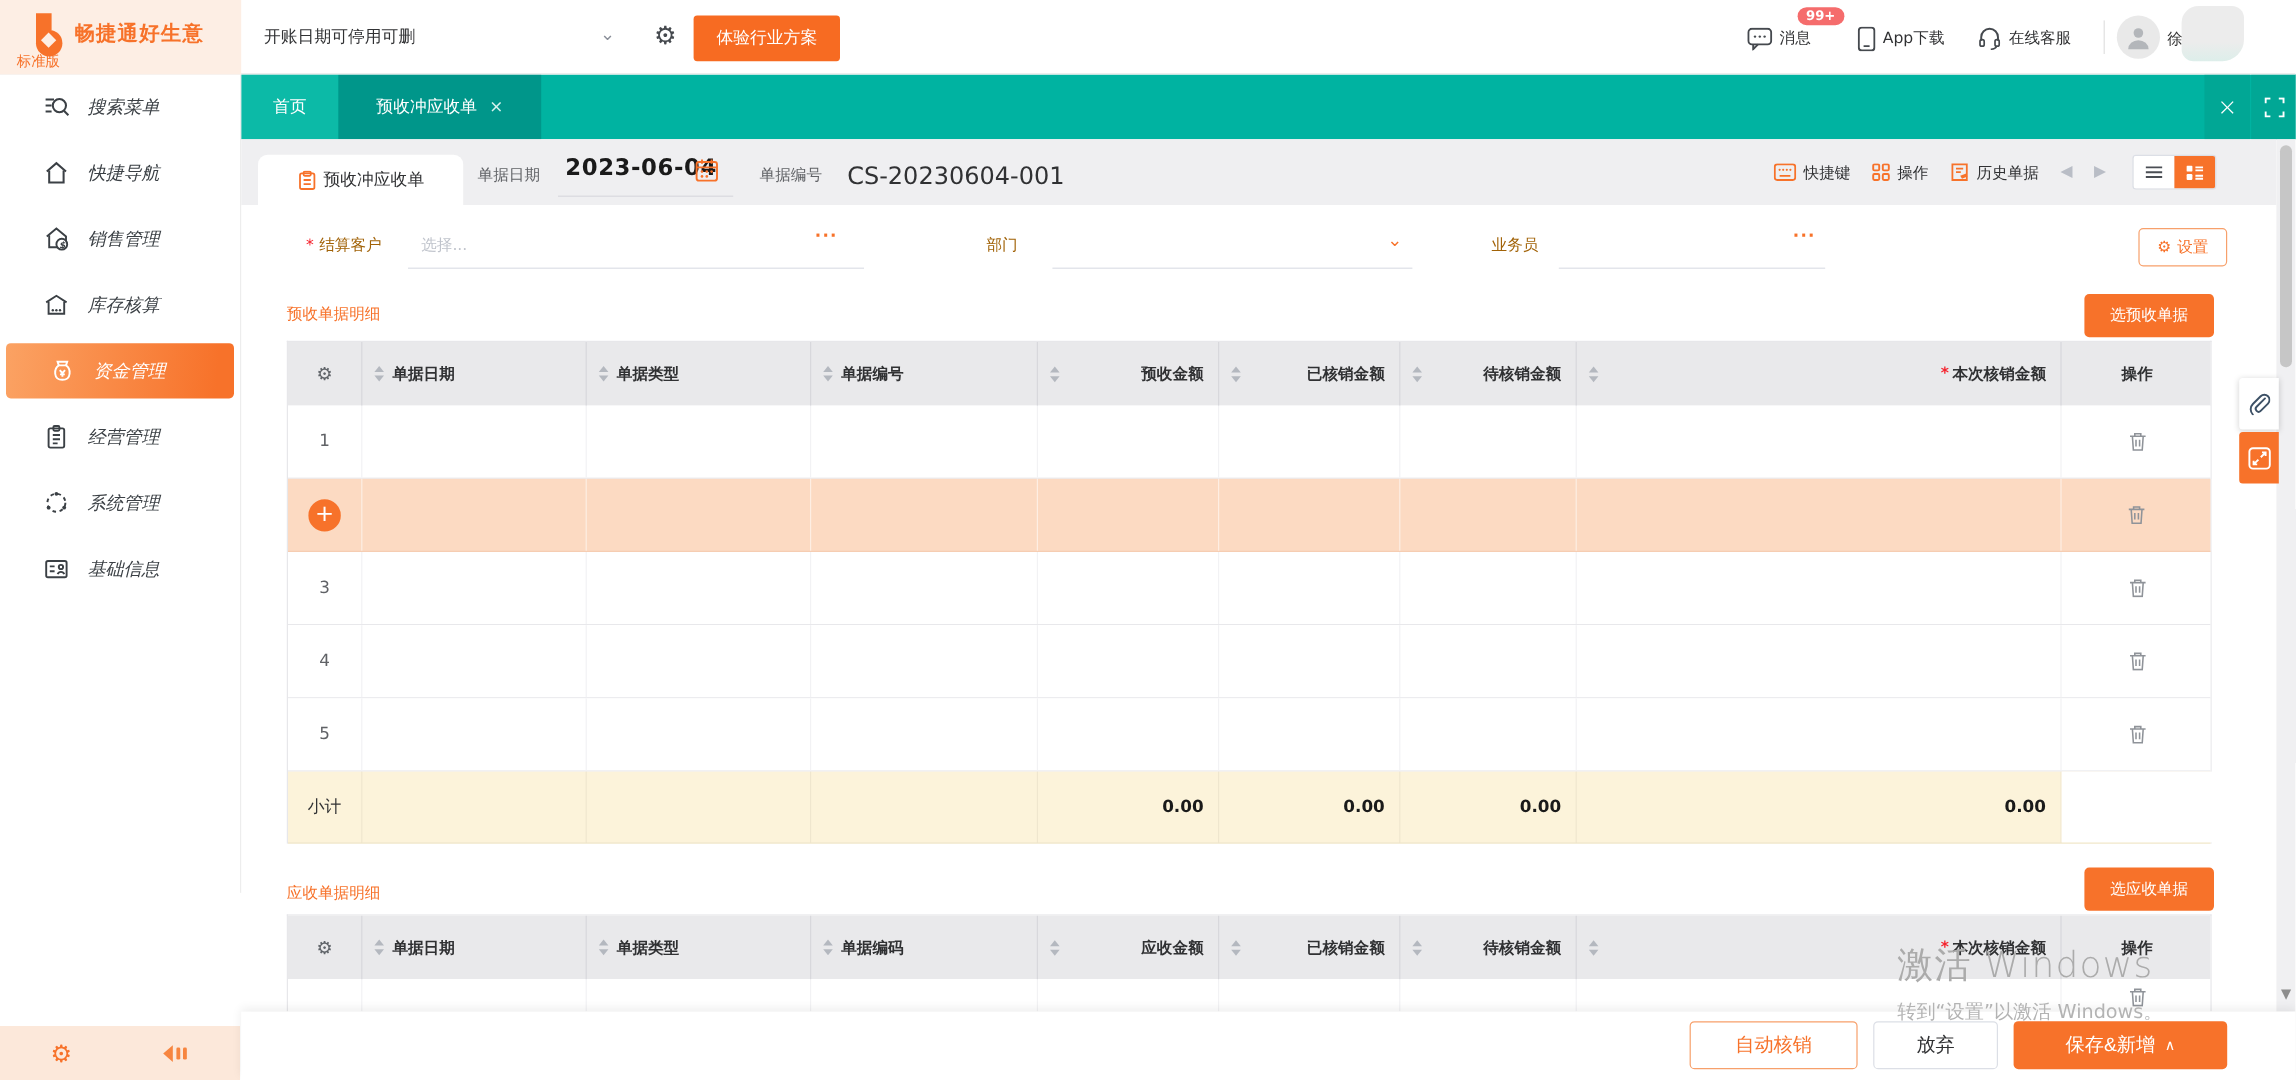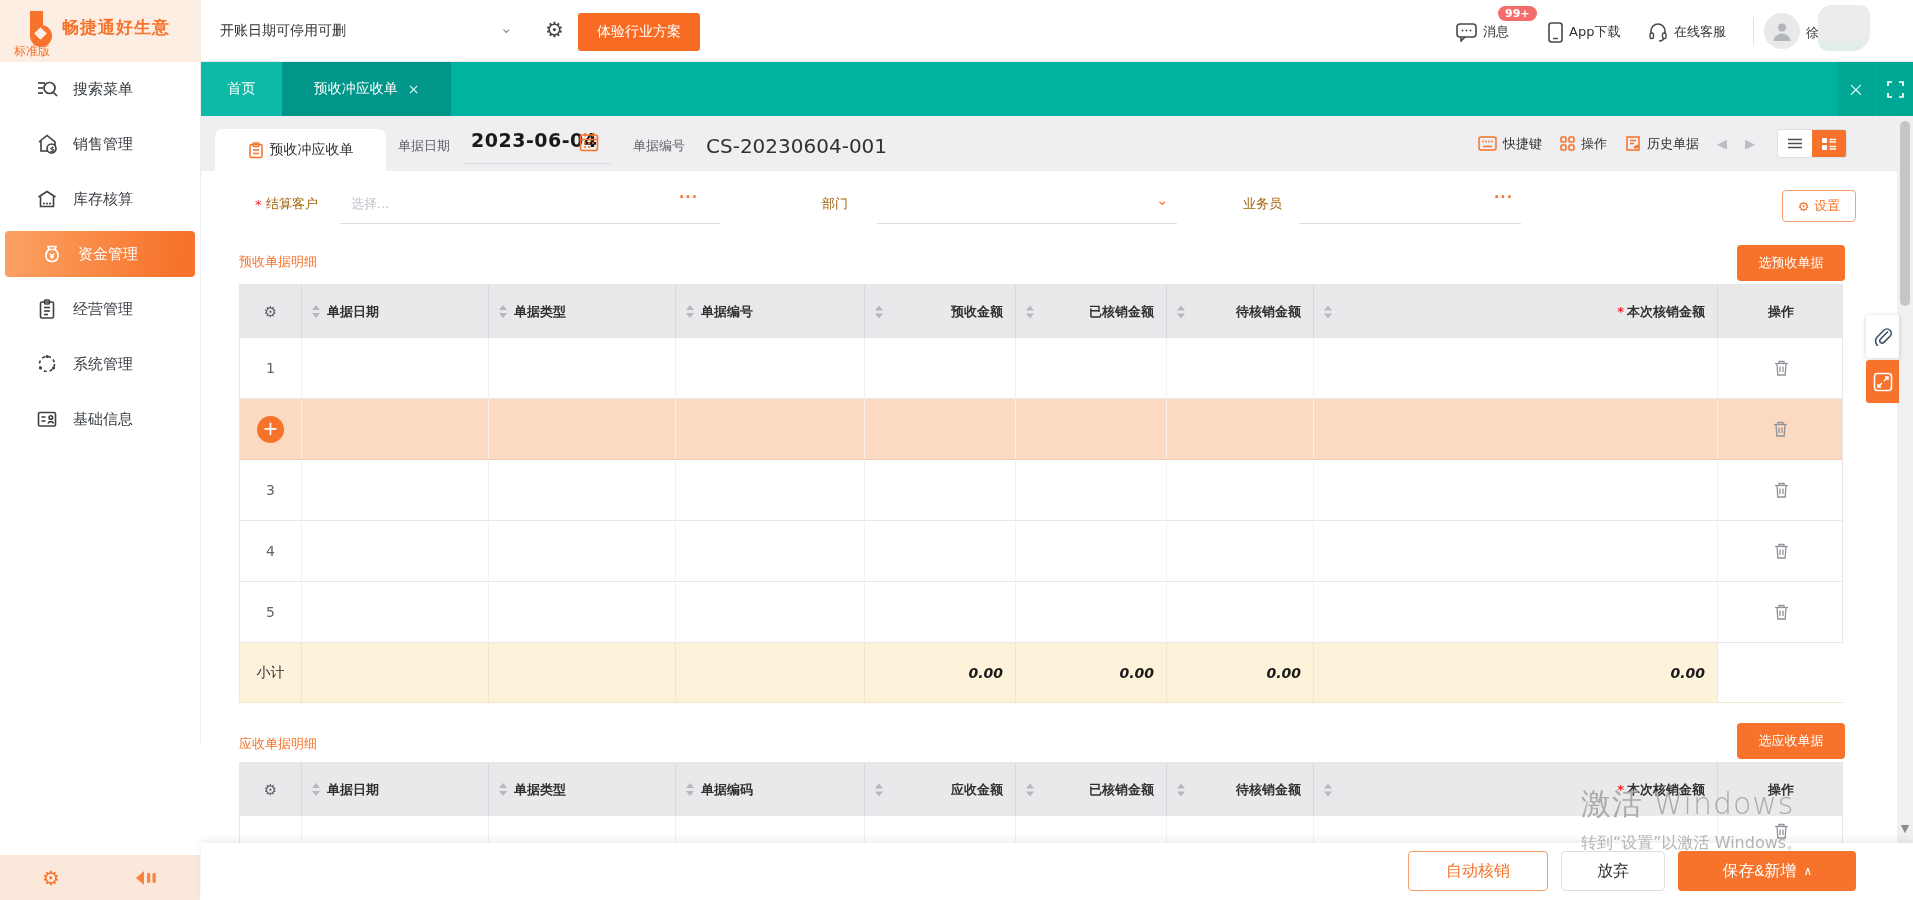--- a/index.html
+++ b/index.html
@@ -22,21 +22,21 @@
   #badge { left:1498px; top:6px; background:#f56c6c; color:#fff; font-size:11px; border-radius:9px;
     padding:2px 7px; line-height:1; font-weight:bold; z-index:3; }
   #top-divider { left:1753px; top:17px; width:1px; height:28px; background:#e0e0e0; }
   #avatar { left:1764px; top:13px; width:36px; height:36px; border-radius:50%; background:#e9e9e9;
     display:flex; align-items:center; justify-content:center; overflow:hidden; }
   #user-name { left:1806px; top:24px; font-size:13px; color:#333; }
   #name-blob { left:1818px; top:5px; width:52px; height:46px; border-radius:14px 10px 18px 10px;
     background:linear-gradient(180deg,#ececec 65%,#ddeeea 100%); z-index:2; }
 
   
-  #sidebar { left:0; top:62px; width:201px; height:682px; background:#fff; border-right:1px solid #ededed; z-index:10; }
+  #sidebar { left:0; top:62px; width:201px; height:682px; background:#fff; border-right:1px solid #ededed; z-index:10;font-style:italic; }
   .side-item { position:relative; height:46px; margin:0 0 9px 0; display:flex; align-items:center;
     padding-left:36px; gap:15px; color:#3b4045; font-size:15px; cursor:pointer; }
   #side-list { position:absolute; top:4px; left:0; right:0; }
   .side-item svg { width:22px; height:22px; flex:0 0 22px; }
   .side-item.active { background:linear-gradient(95deg,#fba263 0%,#f7722a 92%); color:#fff;
     margin-left:5px; margin-right:5px; border-radius:4px; }
   #side-bottom { left:0; top:793px; width:200px; height:45px; background:#fce8da; display:flex;
     align-items:center; }
   #side-bottom .sb-gear { margin-left:42px; color:#f7722a; font-size:20px; cursor:pointer; }
   #side-bottom .sb-collapse { margin-left:74px; cursor:pointer; }
@@ -110,35 +110,35 @@
     color:#606266; font-size:14px; }
   .bc:last-child { border-right:none; }
   .brow.active { background:#fcdac2; border-bottom:1px solid #f6cdb2; }
   .brow.active .bc { border-right:1px solid rgba(255,255,255,0.55); }
   .plus-btn { width:27px; height:27px; border-radius:50%; background:#f7722a; color:#fff; font-size:19px;
     display:flex; align-items:center; justify-content:center; cursor:pointer; line-height:1; padding-bottom:2px; }
   .trash { cursor:pointer; display:flex; }
   .srow { height:60px; background:#fcf3da; border-bottom:1px solid #efe6cc; }
   .sc { display:flex; align-items:center; border-right:1px solid rgba(0,0,0,0.05); font-size:14px; color:#303133; }
   .sc.lab { justify-content:center; }
-  .sc.val { justify-content:flex-end; padding-right:12px; font-weight:bold; color:#1a1a1a;font-style:italic; }
+  .sc.val { justify-content:flex-end; padding-right:12px; font-weight:bold; color:#1a1a1a; }
   .sc.opcell { background:#fff; border-right:none; }
   #tbl2-wrap { overflow:hidden; height:81px; }
   #tbl2-wrap .brow { height:61px; }
   #tbl2-wrap .bc.op-top { align-items:flex-start; padding-top:7px; }
 
   
   #watermark { left:1380px; top:722px; z-index:50; pointer-events:none; color:#ababab; }
   #watermark .w1 { font-size:30px; font-weight:300; letter-spacing:1px; }
   #watermark .w2 { font-size:16px; margin-top:8px; color:#b3b3b3; }
 
   
   #footer { left:0; top:781px; width:1712px; height:57px; background:#fff; box-shadow:0 -3px 8px rgba(0,0,0,0.07); z-index:40; }
   .ft-btn { position:absolute; top:8px; height:40px; border-radius:4px; font-size:16px; display:flex;
-    align-items:center; justify-content:center; cursor:pointer;font-family:Liberation Mono, monospace; }
+    align-items:center; justify-content:center; cursor:pointer; }
   #btn-auto { left:1207px; width:140px; background:#fff; border:1px solid #f7a06b; color:#f7722a; }
   #btn-discard { left:1360px; width:104px; background:#fff; border:1px solid #dcdfe6; color:#303133; }
   #btn-save { left:1477px; width:178px; background:#f7722a; border:none; color:#fff; gap:8px; }
   #btn-save .caret { font-size:12px; }
 
   
   #scrollbar { left:1696px; top:54px; width:16px; height:727px; background:#f0f0f2; z-index:30; }
   #scroll-thumb { position:absolute; left:3px; top:5px; width:10px; height:185px; background:#c6c6c6; border-radius:5px; }
   #scroll-down { position:absolute; left:0; bottom:8px; width:16px; text-align:center; color:#8d8d8d; font-size:11px; }
   .float-btn { left:1665px; width:33px; height:43px; display:flex; align-items:center; justify-content:center;
@@ -213,20 +213,29 @@
         <svg viewBox="0 0 22 22">
             <g stroke="#3b4045" stroke-width="1.7" fill="none">
           <line x1="2" y1="5" x2="9" y2="5"></line>
               <line x1="2" y1="10" x2="7" y2="10"></line>
               <line x1="2" y1="15" x2="7" y2="15"></line>
           <circle cx="13.5" cy="10" r="5.5"></circle>
               <line x1="17.5" y1="14.5" x2="21" y2="18"></line>
             </g>
           </svg>
         <span>搜索菜单</span>
+      </div>
+      <div class="side-item">
+        <svg viewBox="0 0 22 22">
+            <g stroke="#3b4045" stroke-width="1.7" fill="none">
+          <path d="M3 10 L11 3 L19 10"></path>
+              <path d="M5 9 V19 H17 V9"></path>
+            </g>
+          </svg>
+        <span>快捷导航</span>
       </div>
       <div class="side-item">
         <svg viewBox="0 0 22 22">
             <g stroke="#3b4045" stroke-width="1.6" fill="none">
           <path d="M3 9 L11 2.5 L19 9 L19 13"></path>
               <path d="M5 8 V18 H12"></path>
               <circle cx="15.5" cy="15.5" r="4.5"></circle>
             </g>
           <text x="13.7" y="18.6" font-size="7.5" fill="#3b4045" font-weight="bold">$</text>
           </svg>

